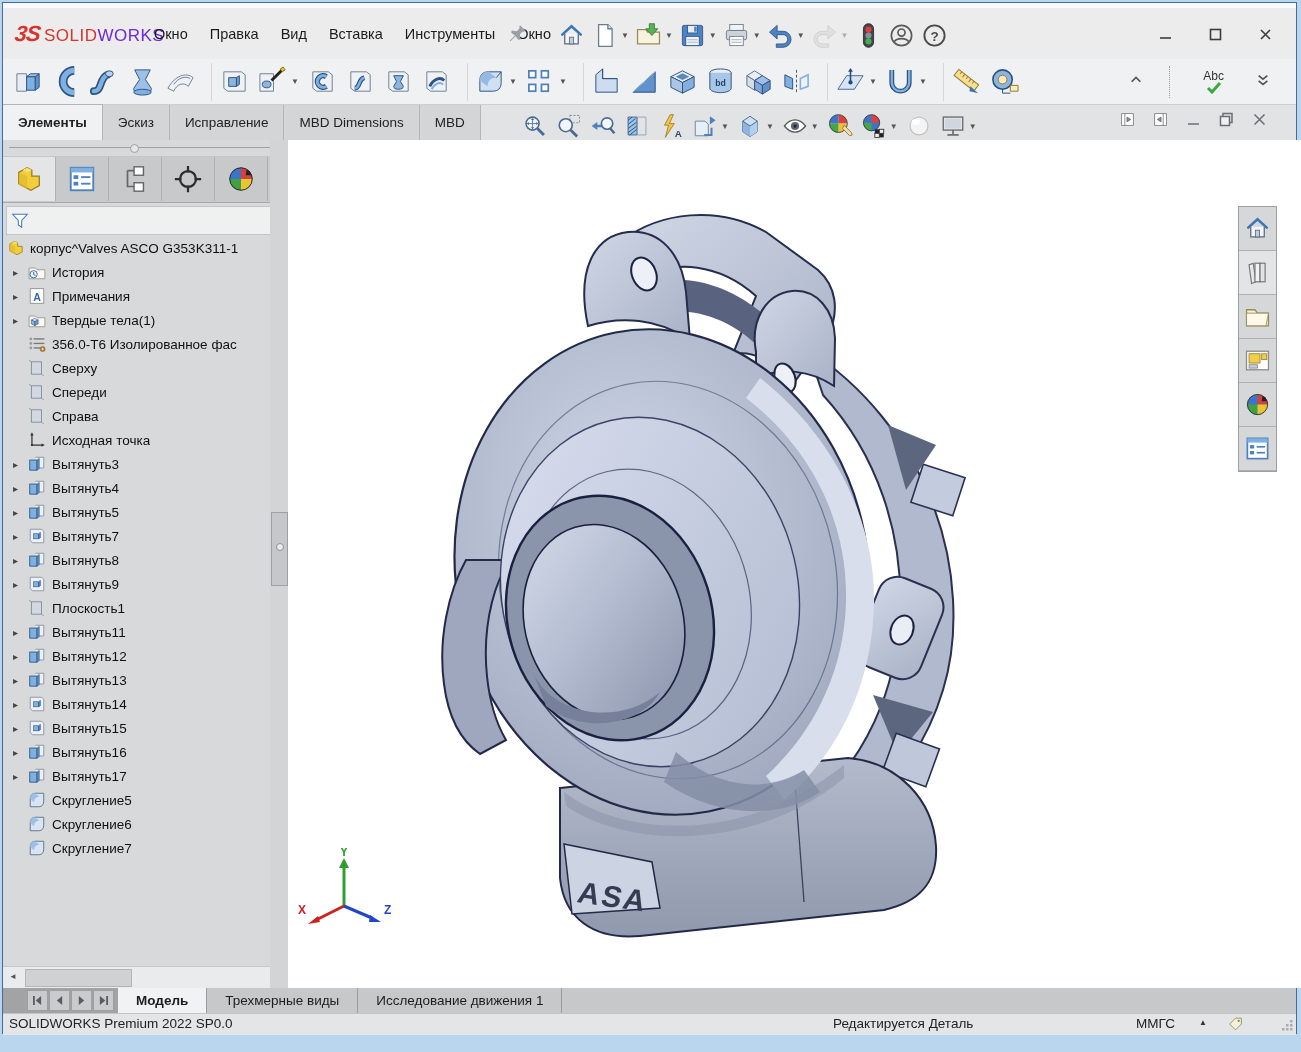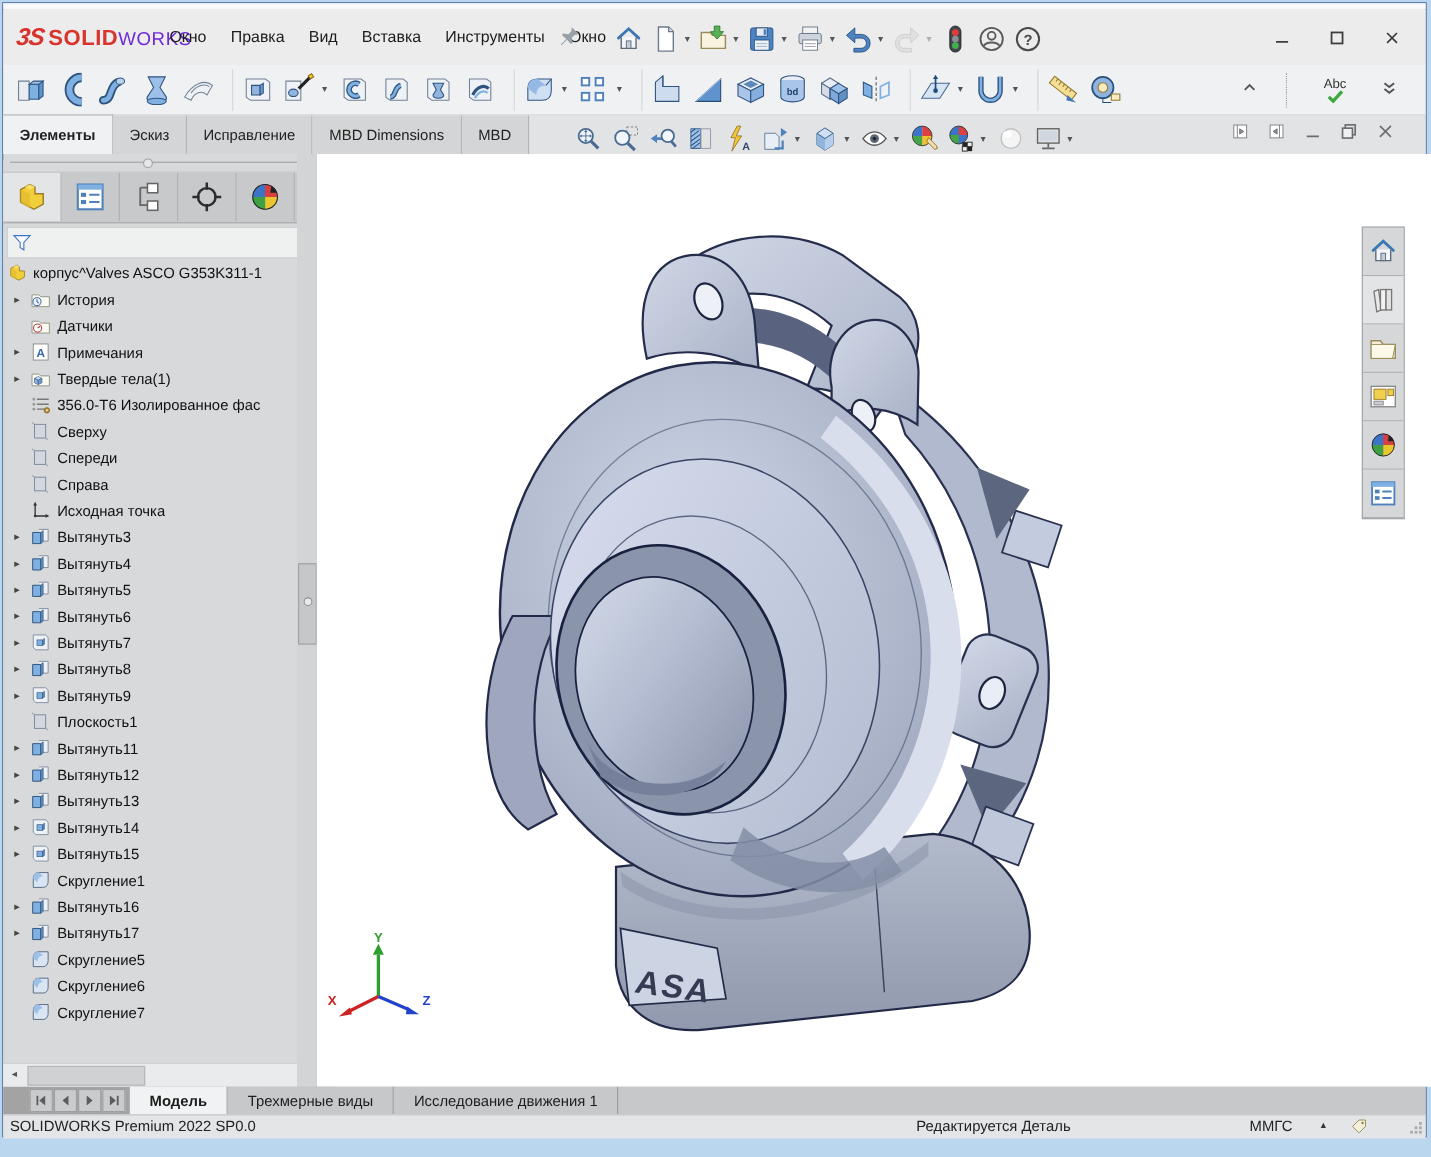--- a/index.html
+++ b/index.html
@@ -6,21 +6,21 @@
   body{width:1301px;height:1052px;background:#b9d6ee;position:relative;overflow:hidden;
        font-family:"Liberation Sans","DejaVu Sans",sans-serif;-webkit-font-smoothing:antialiased}
   .window{position:absolute;left:2px;top:2px;width:1295px;height:1032px;background:#ececec;
           border:1px solid #44699d;box-sizing:border-box}
   .window::before{content:'';position:absolute;left:0;top:0;right:0;height:5px;background:#f8fafc}
 
   
   .titlebar{position:absolute;left:0;top:6px;width:100%;height:50px;background:#ececec;border-bottom:1px solid #dcdcdc}
   .brand{position:absolute;left:12px;top:12px;display:flex;align-items:baseline;gap:4px;white-space:nowrap}
   .brand-mark{font-size:22px;font-weight:bold;font-style:italic;color:#d8332c;transform:skewX(-8deg);letter-spacing:-1px}
-  .brand-solid{font-size:20px;font-weight:bold;color:#d8332c;letter-spacing:.5px}
+  .brand-solid{font-size:17px;font-weight:normal;color:#d8332c;letter-spacing:.5px}
   .brand-works{font-size:17px;color:#6d28d9;letter-spacing:.5px}
   .menubar{position:absolute;left:140px;top:0;height:50px;display:flex;align-items:center}
   .menu-item{padding:4px 11px;font-size:14.5px;color:#1c1c1c;cursor:default}
   .pin-btn{position:absolute;left:505px;top:14px;width:22px;height:22px}
   .qat{position:absolute;left:552px;top:4px;height:44px;display:flex;align-items:center}
   .qat-btn{display:flex;align-items:center;height:40px;padding:0 2px;margin:0 1px}
   .qat-btn svg{width:27px;height:27px}
   .dd{display:none;font-size:8px;color:#555;margin-left:3px}
   .has-dd .dd{display:inline-block}
   .disabled{opacity:.4}
@@ -948,195 +948,174 @@
       <div>
 
           <div class="tree-item expandable">
             <span class="twisty"></span>
             <svg class="tico" viewBox="0 0 32 32">
               <use href="#sym-t-history" xlink:href="#sym-t-history"></use>
             </svg>
             <span class="tlabel">История</span>
           </div>
 
+
+          <div class="tree-item expandable">
+            <span class="twisty"></span>
+            <svg class="tico" viewBox="0 0 32 32">
+              <use href="#sym-t-annot" xlink:href="#sym-t-annot"></use>
+            </svg>
+            <span class="tlabel">Примечания</span>
+          </div>
+
+          <div class="tree-item expandable">
+            <span class="twisty"></span>
+            <svg class="tico" viewBox="0 0 32 32">
+              <use href="#sym-t-solids" xlink:href="#sym-t-solids"></use>
+            </svg>
+            <span class="tlabel">Твердые тела(1)</span>
+          </div>
+
           <div class="tree-item">
             <span class="twisty"></span>
             <svg class="tico" viewBox="0 0 32 32">
-              <use href="#sym-t-sensors" xlink:href="#sym-t-sensors"></use>
-            </svg>
-            <span class="tlabel">Датчики</span>
-          </div>
-
-          <div class="tree-item expandable">
-            <span class="twisty"></span>
-            <svg class="tico" viewBox="0 0 32 32">
-              <use href="#sym-t-annot" xlink:href="#sym-t-annot"></use>
-            </svg>
-            <span class="tlabel">Примечания</span>
-          </div>
-
-          <div class="tree-item expandable">
-            <span class="twisty"></span>
-            <svg class="tico" viewBox="0 0 32 32">
-              <use href="#sym-t-solids" xlink:href="#sym-t-solids"></use>
-            </svg>
-            <span class="tlabel">Твердые тела(1)</span>
+              <use href="#sym-t-material" xlink:href="#sym-t-material"></use>
+            </svg>
+            <span class="tlabel">356.0-T6 Изолированное фас</span>
           </div>
 
           <div class="tree-item">
             <span class="twisty"></span>
             <svg class="tico" viewBox="0 0 32 32">
-              <use href="#sym-t-material" xlink:href="#sym-t-material"></use>
-            </svg>
-            <span class="tlabel">356.0-T6 Изолированное фас</span>
+              <use href="#sym-t-plane" xlink:href="#sym-t-plane"></use>
+            </svg>
+            <span class="tlabel">Сверху</span>
           </div>
 
           <div class="tree-item">
             <span class="twisty"></span>
             <svg class="tico" viewBox="0 0 32 32">
               <use href="#sym-t-plane" xlink:href="#sym-t-plane"></use>
             </svg>
-            <span class="tlabel">Сверху</span>
+            <span class="tlabel">Спереди</span>
           </div>
 
           <div class="tree-item">
             <span class="twisty"></span>
             <svg class="tico" viewBox="0 0 32 32">
               <use href="#sym-t-plane" xlink:href="#sym-t-plane"></use>
             </svg>
-            <span class="tlabel">Спереди</span>
+            <span class="tlabel">Справа</span>
           </div>
 
           <div class="tree-item">
             <span class="twisty"></span>
             <svg class="tico" viewBox="0 0 32 32">
+              <use href="#sym-t-origin" xlink:href="#sym-t-origin"></use>
+            </svg>
+            <span class="tlabel">Исходная точка</span>
+          </div>
+
+          <div class="tree-item expandable">
+            <span class="twisty"></span>
+            <svg class="tico" viewBox="0 0 32 32">
+              <use href="#sym-t-boss" xlink:href="#sym-t-boss"></use>
+            </svg>
+            <span class="tlabel">Вытянуть3</span>
+          </div>
+
+          <div class="tree-item expandable">
+            <span class="twisty"></span>
+            <svg class="tico" viewBox="0 0 32 32">
+              <use href="#sym-t-boss" xlink:href="#sym-t-boss"></use>
+            </svg>
+            <span class="tlabel">Вытянуть4</span>
+          </div>
+
+          <div class="tree-item expandable">
+            <span class="twisty"></span>
+            <svg class="tico" viewBox="0 0 32 32">
+              <use href="#sym-t-boss" xlink:href="#sym-t-boss"></use>
+            </svg>
+            <span class="tlabel">Вытянуть5</span>
+          </div>
+
+
+          <div class="tree-item expandable">
+            <span class="twisty"></span>
+            <svg class="tico" viewBox="0 0 32 32">
+              <use href="#sym-t-cut" xlink:href="#sym-t-cut"></use>
+            </svg>
+            <span class="tlabel">Вытянуть7</span>
+          </div>
+
+          <div class="tree-item expandable">
+            <span class="twisty"></span>
+            <svg class="tico" viewBox="0 0 32 32">
+              <use href="#sym-t-boss" xlink:href="#sym-t-boss"></use>
+            </svg>
+            <span class="tlabel">Вытянуть8</span>
+          </div>
+
+          <div class="tree-item expandable">
+            <span class="twisty"></span>
+            <svg class="tico" viewBox="0 0 32 32">
+              <use href="#sym-t-cut" xlink:href="#sym-t-cut"></use>
+            </svg>
+            <span class="tlabel">Вытянуть9</span>
+          </div>
+
+          <div class="tree-item">
+            <span class="twisty"></span>
+            <svg class="tico" viewBox="0 0 32 32">
               <use href="#sym-t-plane" xlink:href="#sym-t-plane"></use>
             </svg>
-            <span class="tlabel">Справа</span>
-          </div>
-
-          <div class="tree-item">
-            <span class="twisty"></span>
-            <svg class="tico" viewBox="0 0 32 32">
-              <use href="#sym-t-origin" xlink:href="#sym-t-origin"></use>
-            </svg>
-            <span class="tlabel">Исходная точка</span>
+            <span class="tlabel">Плоскость1</span>
           </div>
 
           <div class="tree-item expandable">
             <span class="twisty"></span>
             <svg class="tico" viewBox="0 0 32 32">
               <use href="#sym-t-boss" xlink:href="#sym-t-boss"></use>
             </svg>
-            <span class="tlabel">Вытянуть3</span>
+            <span class="tlabel">Вытянуть11</span>
           </div>
 
           <div class="tree-item expandable">
             <span class="twisty"></span>
             <svg class="tico" viewBox="0 0 32 32">
               <use href="#sym-t-boss" xlink:href="#sym-t-boss"></use>
             </svg>
-            <span class="tlabel">Вытянуть4</span>
+            <span class="tlabel">Вытянуть12</span>
           </div>
 
           <div class="tree-item expandable">
             <span class="twisty"></span>
             <svg class="tico" viewBox="0 0 32 32">
               <use href="#sym-t-boss" xlink:href="#sym-t-boss"></use>
             </svg>
-            <span class="tlabel">Вытянуть5</span>
-          </div>
-
-          <div class="tree-item expandable">
-            <span class="twisty"></span>
-            <svg class="tico" viewBox="0 0 32 32">
-              <use href="#sym-t-boss" xlink:href="#sym-t-boss"></use>
-            </svg>
-            <span class="tlabel">Вытянуть6</span>
+            <span class="tlabel">Вытянуть13</span>
           </div>
 
           <div class="tree-item expandable">
             <span class="twisty"></span>
             <svg class="tico" viewBox="0 0 32 32">
               <use href="#sym-t-cut" xlink:href="#sym-t-cut"></use>
             </svg>
-            <span class="tlabel">Вытянуть7</span>
-          </div>
-
-          <div class="tree-item expandable">
-            <span class="twisty"></span>
-            <svg class="tico" viewBox="0 0 32 32">
-              <use href="#sym-t-boss" xlink:href="#sym-t-boss"></use>
-            </svg>
-            <span class="tlabel">Вытянуть8</span>
+            <span class="tlabel">Вытянуть14</span>
           </div>
 
           <div class="tree-item expandable">
             <span class="twisty"></span>
             <svg class="tico" viewBox="0 0 32 32">
               <use href="#sym-t-cut" xlink:href="#sym-t-cut"></use>
             </svg>
-            <span class="tlabel">Вытянуть9</span>
-          </div>
-
-          <div class="tree-item">
-            <span class="twisty"></span>
-            <svg class="tico" viewBox="0 0 32 32">
-              <use href="#sym-t-plane" xlink:href="#sym-t-plane"></use>
-            </svg>
-            <span class="tlabel">Плоскость1</span>
-          </div>
-
-          <div class="tree-item expandable">
-            <span class="twisty"></span>
-            <svg class="tico" viewBox="0 0 32 32">
-              <use href="#sym-t-boss" xlink:href="#sym-t-boss"></use>
-            </svg>
-            <span class="tlabel">Вытянуть11</span>
-          </div>
-
-          <div class="tree-item expandable">
-            <span class="twisty"></span>
-            <svg class="tico" viewBox="0 0 32 32">
-              <use href="#sym-t-boss" xlink:href="#sym-t-boss"></use>
-            </svg>
-            <span class="tlabel">Вытянуть12</span>
-          </div>
-
-          <div class="tree-item expandable">
-            <span class="twisty"></span>
-            <svg class="tico" viewBox="0 0 32 32">
-              <use href="#sym-t-boss" xlink:href="#sym-t-boss"></use>
-            </svg>
-            <span class="tlabel">Вытянуть13</span>
-          </div>
-
-          <div class="tree-item expandable">
-            <span class="twisty"></span>
-            <svg class="tico" viewBox="0 0 32 32">
-              <use href="#sym-t-cut" xlink:href="#sym-t-cut"></use>
-            </svg>
-            <span class="tlabel">Вытянуть14</span>
-          </div>
-
-          <div class="tree-item expandable">
-            <span class="twisty"></span>
-            <svg class="tico" viewBox="0 0 32 32">
-              <use href="#sym-t-cut" xlink:href="#sym-t-cut"></use>
-            </svg>
             <span class="tlabel">Вытянуть15</span>
           </div>
 
-          <div class="tree-item">
-            <span class="twisty"></span>
-            <svg class="tico" viewBox="0 0 32 32">
-              <use href="#sym-t-fillet" xlink:href="#sym-t-fillet"></use>
-            </svg>
-            <span class="tlabel">Скругление1</span>
-          </div>
 
           <div class="tree-item expandable">
             <span class="twisty"></span>
             <svg class="tico" viewBox="0 0 32 32">
               <use href="#sym-t-boss" xlink:href="#sym-t-boss"></use>
             </svg>
             <span class="tlabel">Вытянуть16</span>
           </div>
 
           <div class="tree-item expandable">

